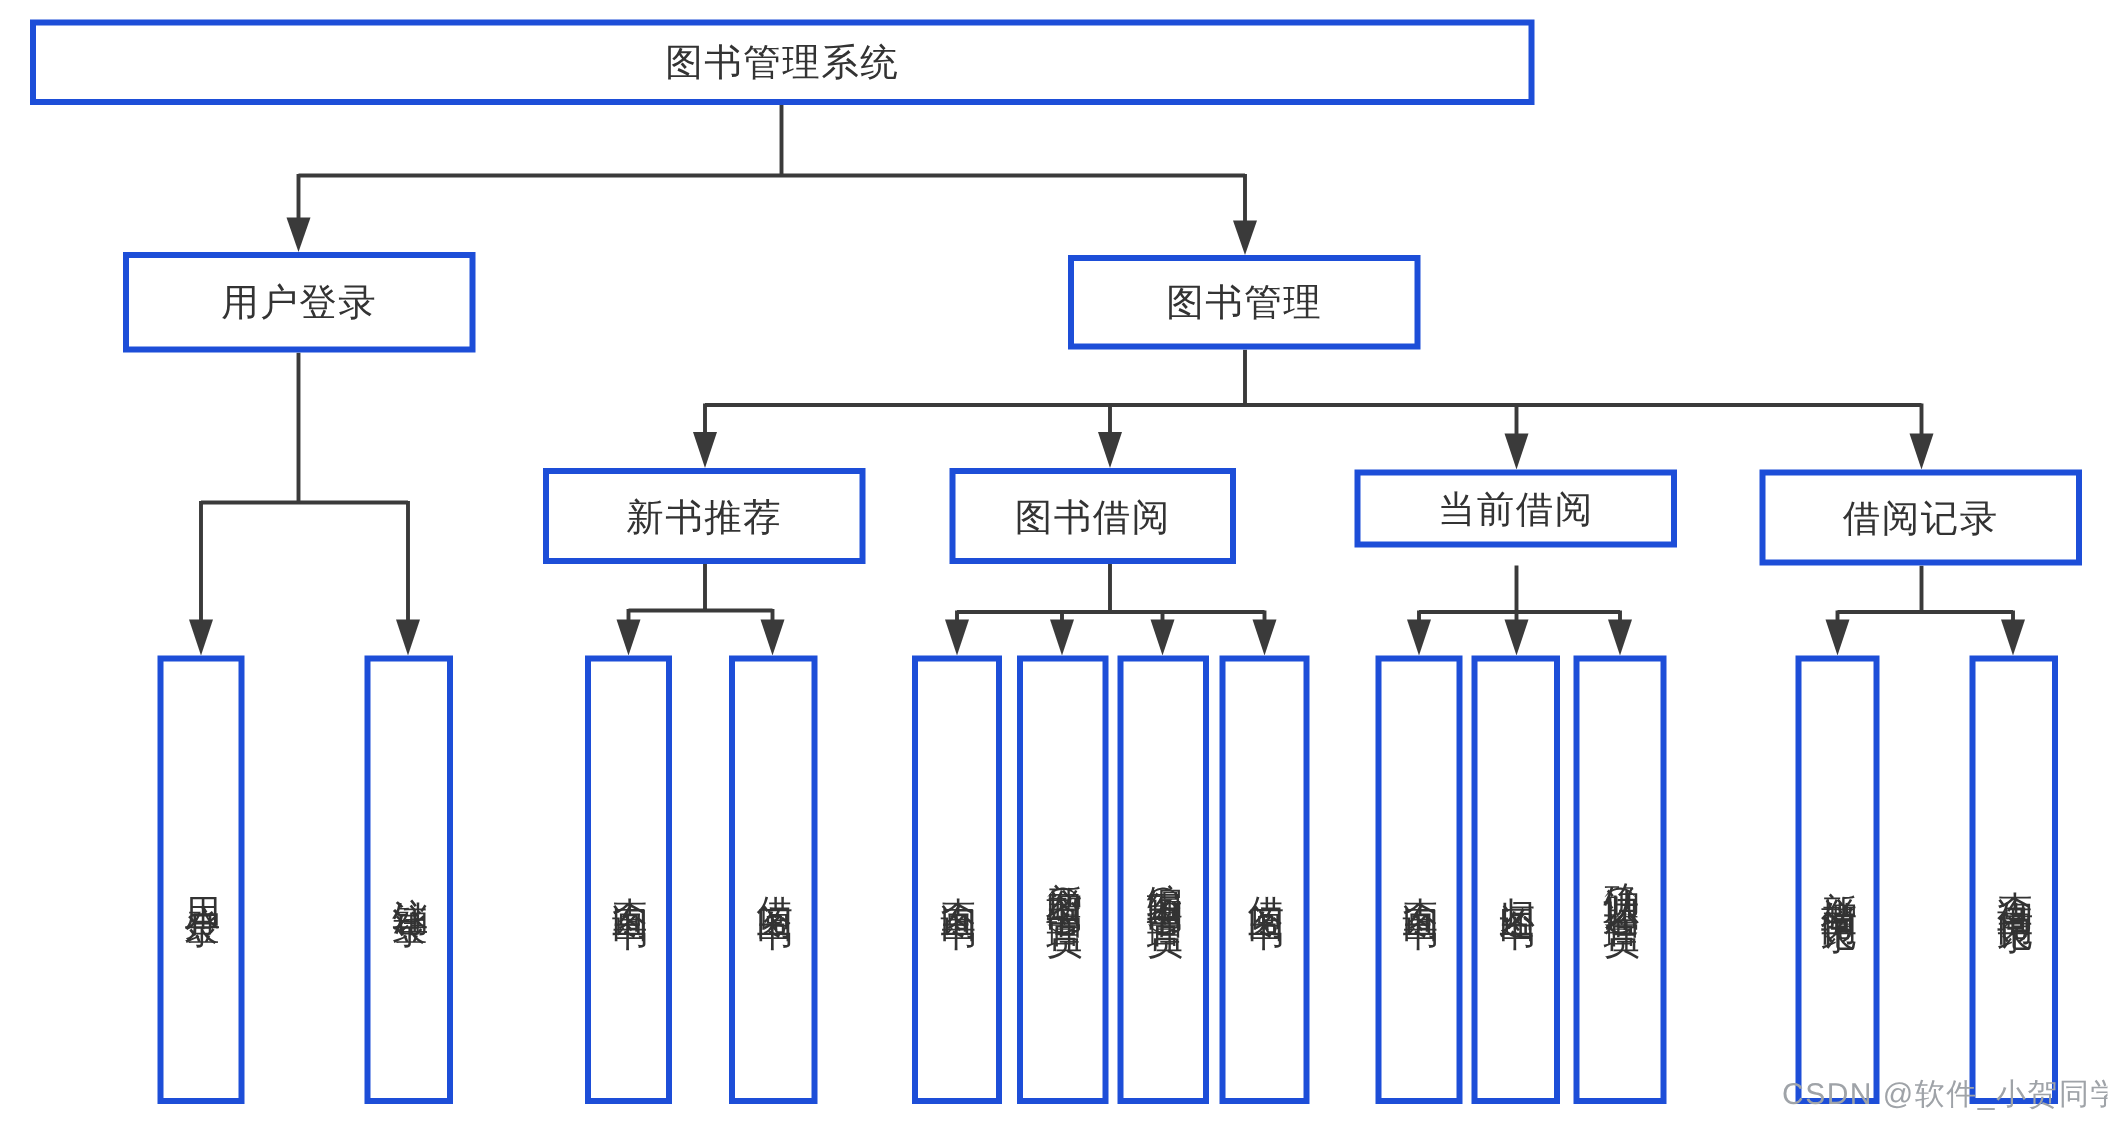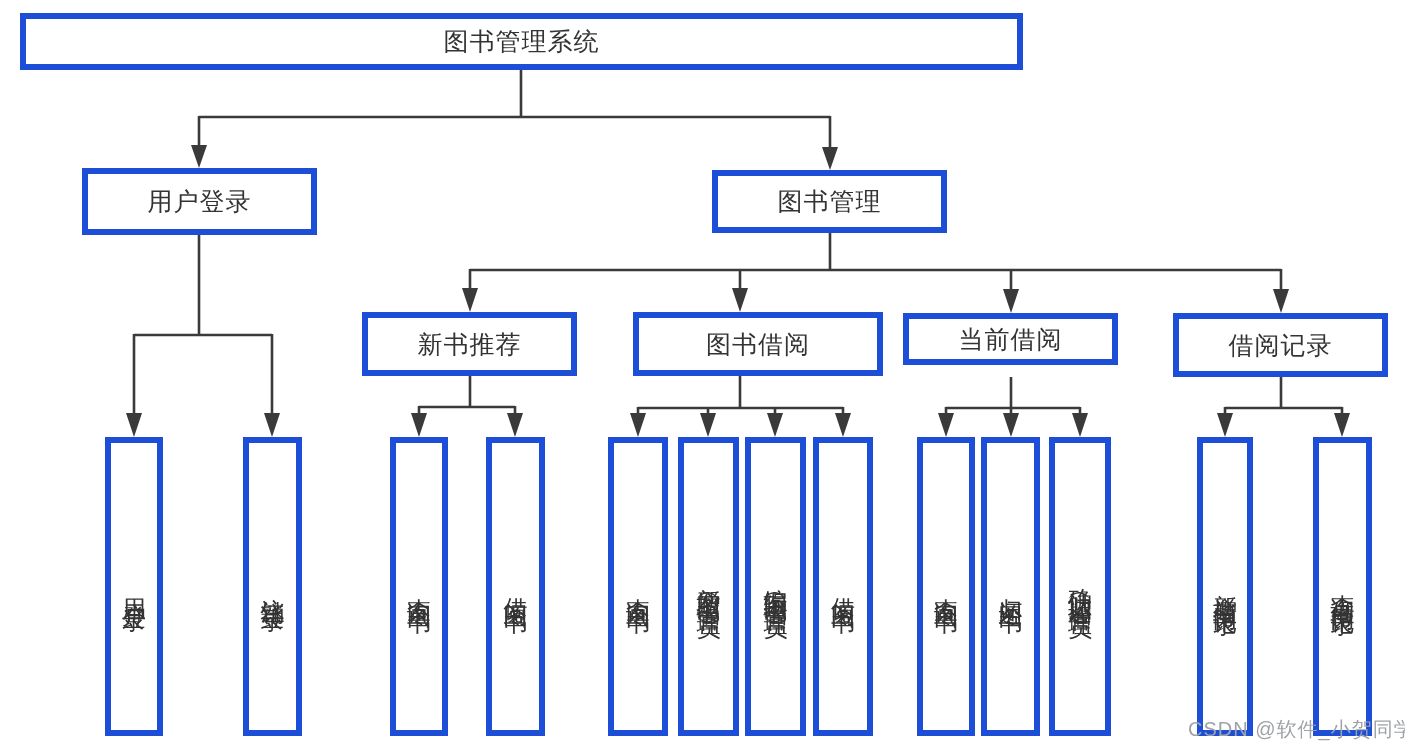--- a/index.html
+++ b/index.html
@@ -14,21 +14,21 @@
   .connectors {
     position: absolute;
     left: 0; top: 0;
     width: 1405px; height: 747px;
     z-index: 0;
   }
   .box {
     position: absolute;
     box-sizing: border-box;
     background: #ffffff;
-    border: 6px solid #1d4ed8;
+    border: 4px solid #1d4ed8;
     display: flex;
     align-items: center;
     justify-content: center;
     color: #333333;
     z-index: 1;
   }
   .h-box {
     font-size: 25px;
     letter-spacing: 1px;
     white-space: nowrap;
@@ -98,21 +98,21 @@
       <path d="M1334 413 L1350 413 L1342 437 Z"></path>
     </g>
   </svg>
 
   <div class="box h-box root-box" style="left:20px;top:13px;width:1003px;height:57px">图书管理系统</div>
 
   <div class="box h-box" style="left:82px;top:168px;width:235px;height:67px">用户登录</div>
   <div class="box h-box" style="left:362px;top:312px;width:215px;height:64px">新书推荐</div>
 
   <div class="box h-box" style="left:712px;top:170px;width:235px;height:63px">图书管理</div>
-  <div class="box h-box" style="left:633px;top:312px;width:250px;height:64px">图书借阅</div>
+  <div class="box h-box" style="left:633px;top:312px;width:191px;height:64px">图书借阅</div>
   <div class="box h-box" style="left:903px;top:313px;width:215px;height:52px">当前借阅</div>
   <div class="box h-box" style="left:1173px;top:313px;width:215px;height:64px">借阅记录</div>
 
   <div class="box v-box" style="left:105px;top:437px;width:58px;height:299px">用户登录</div>
   <div class="box v-box" style="left:243px;top:437px;width:59px;height:299px">注销登录</div>
 
   <div class="box v-box" style="left:390px;top:437px;width:58px;height:299px">查询图书</div>
   <div class="box v-box" style="left:486px;top:437px;width:59px;height:299px">借阅图书</div>
 
   <div class="box v-box" style="left:608px;top:437px;width:60px;height:299px">查询图书</div>

